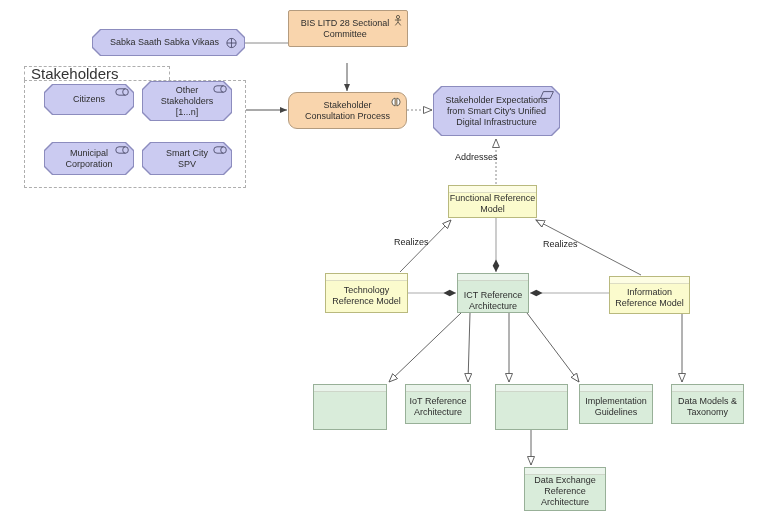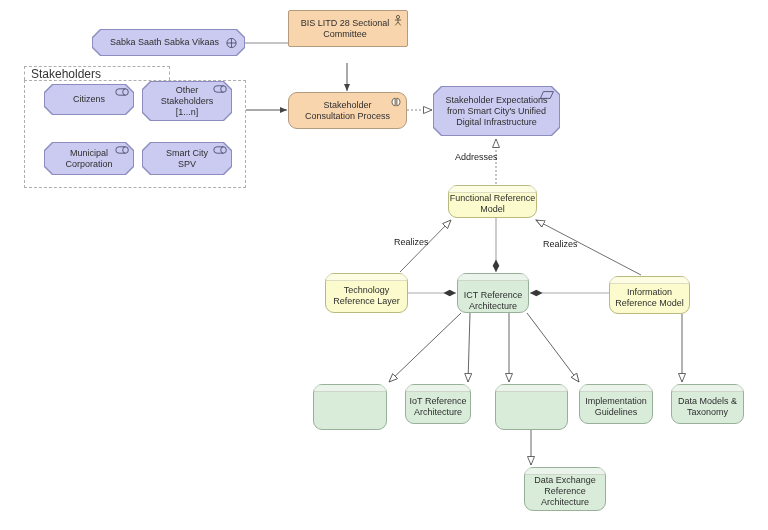--- a/index.html
+++ b/index.html
@@ -2,38 +2,38 @@
 <html><head>
 <meta charset="utf-8">
 <style>
   html,body{margin:0;padding:0;background:#fff;}
   #canvas{
     position:relative;width:768px;height:530px;background:#ffffff;overflow:hidden;
     font-family:"Liberation Sans",sans-serif;
     --octclip:polygon(8px 0,calc(100% - 8px) 0,100% 8px,100% calc(100% - 8px),calc(100% - 8px) 100%,8px 100%,0 calc(100% - 8px),0 8px);
   }
   .node{position:absolute;font-size:9px;line-height:11px;color:#2e2e2e;
-    display:flex;align-items:center;justify-content:center;text-align:center;box-sizing:border-box;border-radius:9px;}
+    display:flex;align-items:center;justify-content:center;text-align:center;box-sizing:border-box;}
   .lbl{position:relative;z-index:2;width:100%;}
   
   .oct-b{position:absolute;inset:0;background:var(--purple_border,#8c8cbe);clip-path:var(--octclip);}
   .oct-f{position:absolute;inset:1px;background:var(--purple_fill,#cbcbf1);clip-path:var(--octclip);}
   
   .rect{border:1px solid #999;}
   .orange{background:var(--orange_fill,#f9d5ad);border-color:var(--orange_border,#b49b7e);}
   .yellow{background:var(--yellow_fill,#fbfbcd);border-color:var(--yellow_border,#b9b97e);}
   .green{background:var(--green_fill,#d9ecda);border-color:var(--green_border,#98b098);}
   .hdr{position:absolute;top:0;left:0;right:0;height:6px;background:rgba(255,255,255,.45);
     border-bottom:1px solid rgba(110,110,80,.22);z-index:1;}
   .round{border-radius:9px;}
   .slight{border-radius:2px;}
   
   .grp{position:absolute;border:1px dashed #aeaeae;box-sizing:border-box;background:transparent;}
   .grp-tab{border-bottom:none;display:flex;align-items:flex-end;padding:0 0 1px 6px;
-    font-size:12px;line-height:10px;color:#333;font-family:"Liberation Sans",sans-serif;}
+    font-size:15px;line-height:10px;color:#333;font-family:"Liberation Sans",sans-serif;}
   
   .icon{position:absolute;z-index:3;right:5px;top:4px;line-height:0;}
   .icon.mid{top:50%;transform:translateY(-50%);right:8px;}
   
   #wires{position:absolute;inset:0;pointer-events:none;z-index:4;}
   .elabel{position:absolute;z-index:5;font-size:9px;line-height:10px;color:#1c1c1c;text-align:left;}
 </style>
 </head>
 <body>
 
@@ -142,21 +142,21 @@
     <div class="lbl">Stakeholder Expectations from Smart City's Unified Digital Infrastructure</div>
   </div>
 
   <div class="node rect yellow" style="left:448px;top:185px;width:89px;height:33px;padding-top:5px;">
     <div class="hdr"></div>
     <div class="lbl">Functional Reference Model</div>
   </div>
 
   <div class="node rect yellow" style="left:325px;top:273px;width:83px;height:40px;padding-top:5px;">
     <div class="hdr"></div>
-    <div class="lbl">Technology Reference Layer</div>
+    <div class="lbl">Technology Reference Model</div>
   </div>
 
   <div class="node rect green" style="left:457px;top:273px;width:72px;height:40px;padding-top:5px;align-items:flex-end;">
     <div class="hdr"></div>
     <div class="lbl">ICT Reference Architecture</div>
   </div>
 
   <div class="node rect yellow" style="left:609px;top:276px;width:81px;height:38px;padding-top:5px;">
     <div class="hdr"></div>
     <div class="lbl">Information Reference Model</div>

